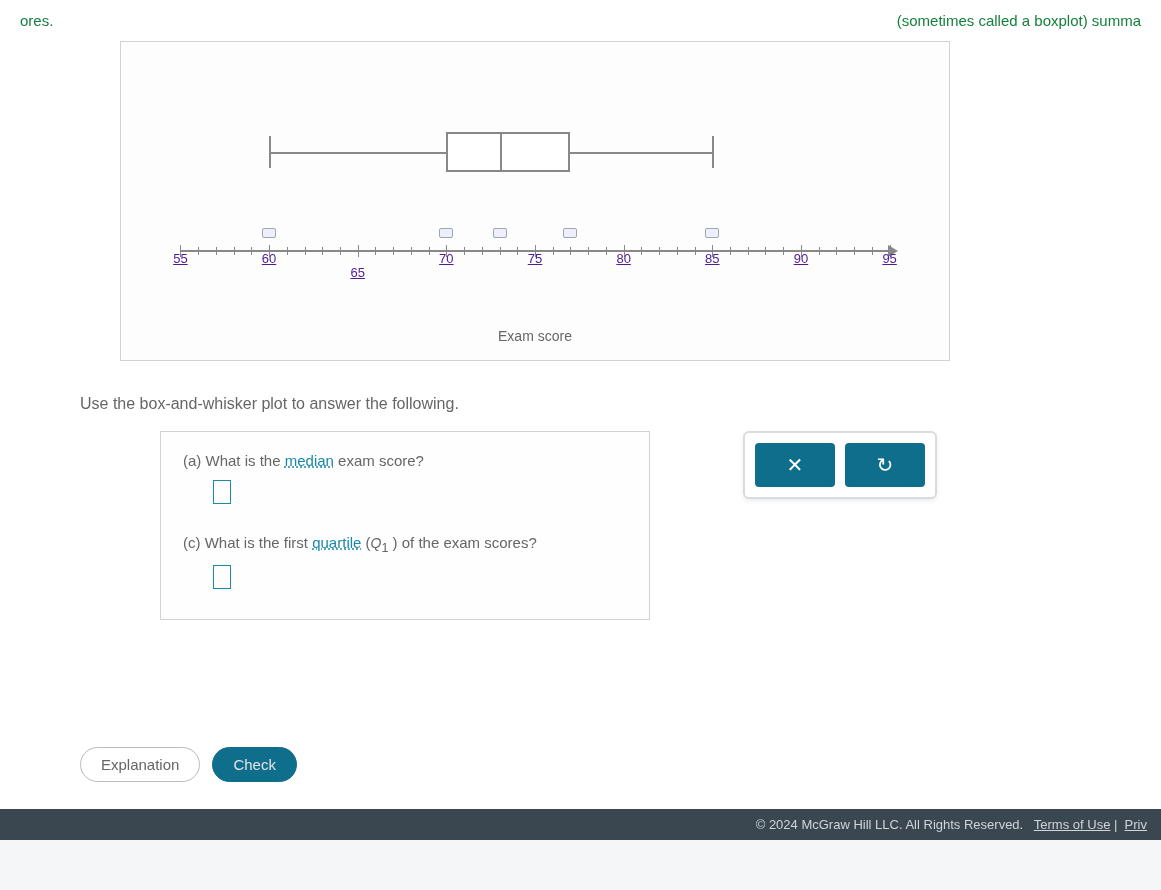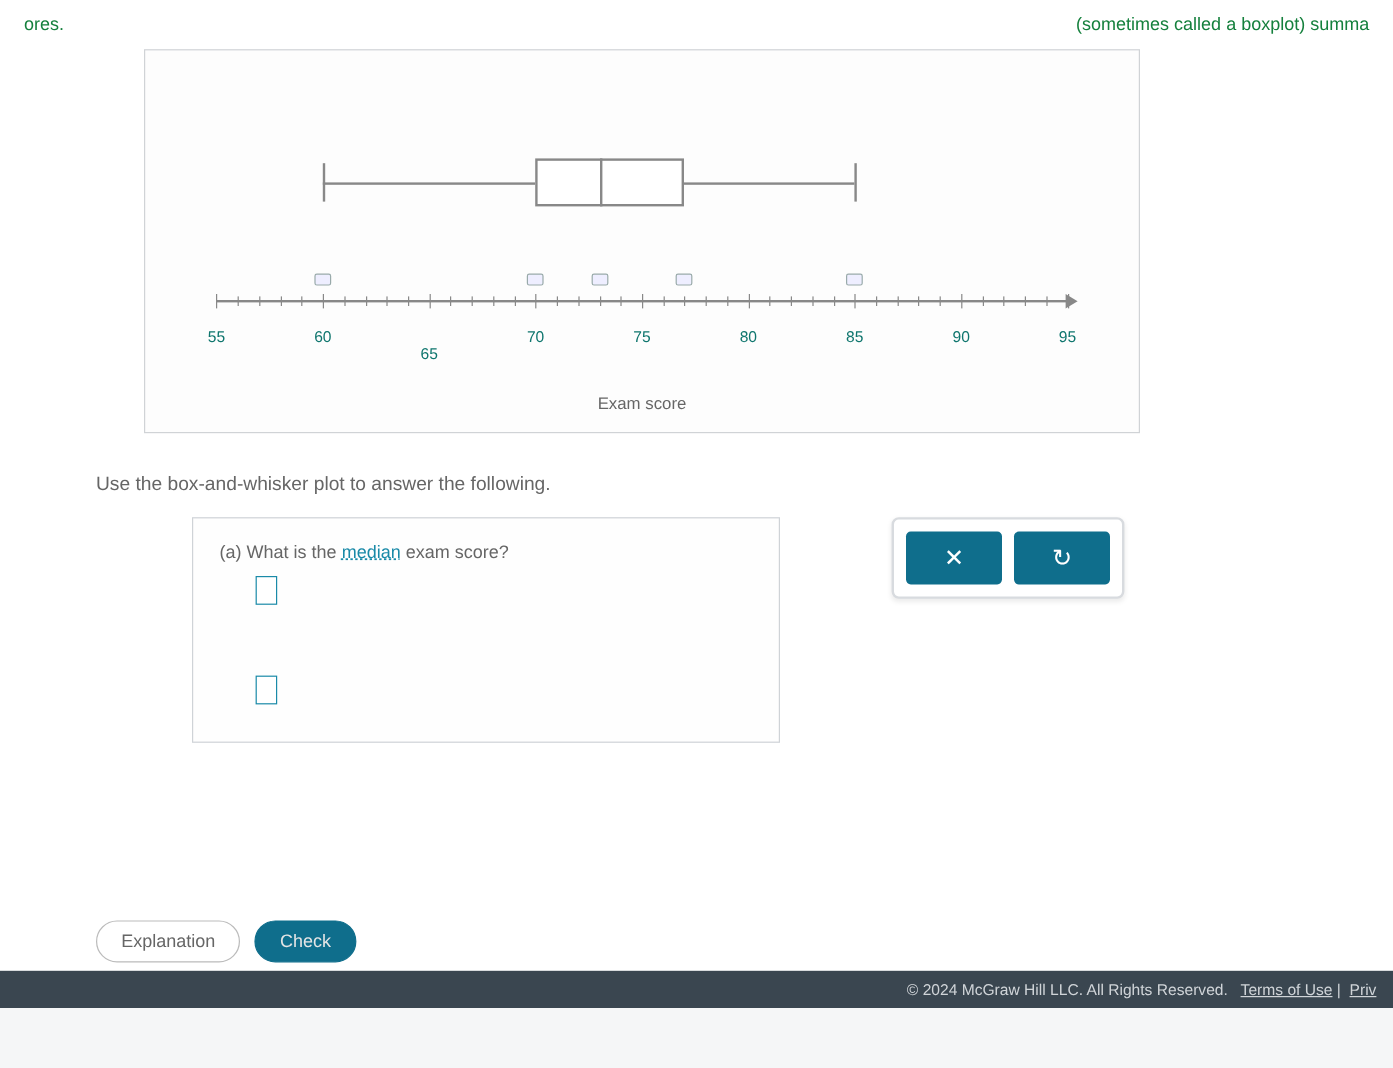--- a/index.html
+++ b/index.html
@@ -10,35 +10,35 @@
 .chart-area { position: relative; height: 220px; }
 .boxplot { position: absolute; left: 5%; right: 5%; top: 40px; height: 80px; }
 .whisker-line { position: absolute; top: 50%; height: 2px; background: #888; }
 .cap { position: absolute; width: 2px; background: #888; top: 30%; height: 40%; }
 .box { position: absolute; border: 2px solid #888; background: #fff; top: 25%; height: 50%; }
 .median-line { position: absolute; width: 2px; background: #888; top: 25%; height: 50%; }
 .axis { position: absolute; left: 5%; right: 5%; bottom: 40px; }
 .axis-line { height: 2px; background: #888; position: relative; }
 .tick { position: absolute; width: 1px; height: 8px; background: #888; top: -3px; }
 .tick.major { height: 12px; top: -5px; }
-.tick-lbl { position: absolute; top: 23px; transform: translateX(-50%); font-size: 13px; color: #0f766e; }
+.tick-lbl { position: absolute; top: 1px; transform: translateX(-50%); font-size: 13px; color: #4c1d95; text-decoration: underline; }
 .arrow { position: absolute; right: -8px; top: -5px; width: 0; height: 0; border-top: 6px solid transparent; border-bottom: 6px solid transparent; border-left: 10px solid #888; }
 .axis-title { text-align: center; margin-top: 36px; font-size: 14px; color: #666; }
 .instruction { padding: 16px 0 18px 80px; color: #666; font-size: 16px; }
 .qa-row { display: flex; align-items: flex-start; padding-left: 160px; gap: 93px; }
 .qa-box { border: 1px solid #cfd3d7; width: 490px; padding: 20px 22px; background: #fefefe; }
 .q { margin-bottom: 26px; }
 .q:last-child { margin-bottom: 6px; }
 .q-label { color: #666; font-size: 15px; }
 .link { color: #1a8aa8; text-decoration: underline dotted; }
 .sub { font-style: italic; font-size: 14px; }
 .answer-slot { display: inline-block; width: 18px; height: 24px; border: 1px solid #1a8aa8; margin-top: 10px; margin-left: 30px; background: #fff; }
 .tool-panel { border: 2px solid #d8dbdf; border-radius: 6px; padding: 10px; background: #fff; box-shadow: 0 2px 4px rgba(0,0,0,.08); display: flex; gap: 10px; }
 .tool-btn { width: 80px; height: 44px; background: #0f6e8c; color: #fff; border: none; border-radius: 4px; font-size: 20px; display: flex; align-items: center; justify-content: center; cursor: pointer; }
-.bottom-bar { position: absolute; bottom: 38px; left: 80px; display: flex; gap: 12px; align-items: center; }
+.bottom-bar { position: absolute; bottom: 58px; left: 80px; display: flex; gap: 12px; align-items: center; }
 .pill { border-radius: 20px; padding: 8px 20px; font-size: 15px; cursor: pointer; border: 1px solid #bbb; }
 .pill.outline { background: #fff; color: #666; }
 .pill.solid { background: #0f6e8c; color: #e5e5e5; border-color: #0f6e8c; }
 .footer { position: absolute; bottom: 0; left: 0; right: 0; background: #3a4650; color: #d0d4d8; font-size: 13px; text-align: right; padding: 8px 14px; }
 .footer a { color: #d0d4d8; }
 .marker { position:absolute; width:14px; height:10px; border:1px solid #9aa; background:#eef; border-radius:2px; top:-22px; transform:translateX(-50%);}
 </style>
 </head>
 <body>
 
@@ -126,21 +126,23 @@
 
   <div class="qa-row">
     <div class="qa-box">
       <div class="q">
         <span class="q-label">
           <span>(a) What is the </span><span class="link">median</span><span> exam score?</span>
         </span><br>
         <span class="answer-slot"></span>
       </div>
       <div class="q">
-        <br>
+        <span class="q-label">
+          <span>(c) What is the first </span><span class="link">quartile</span><span> (</span><span class="sub">Q</span><sub>1</sub><span> ) of the exam scores?</span>
+        </span><br>
         <span class="answer-slot"></span>
       </div>
     </div>
 
     <div class="tool-panel">
       <button class="tool-btn">
         <span>✕</span>
       </button>
       <button class="tool-btn">
         <span>↻</span>

